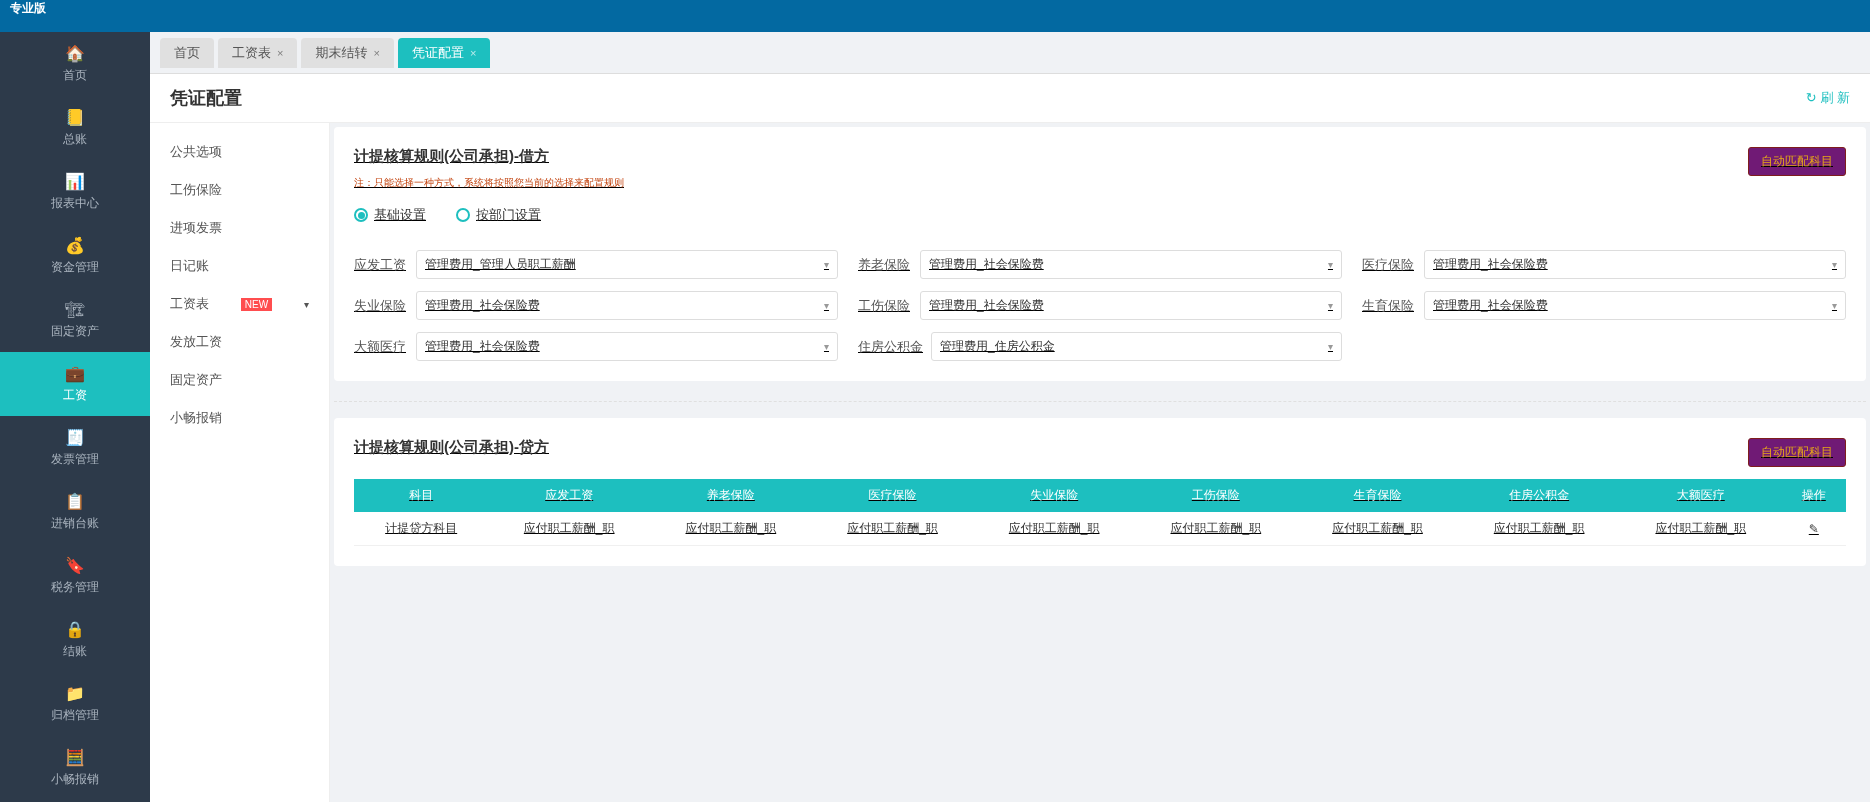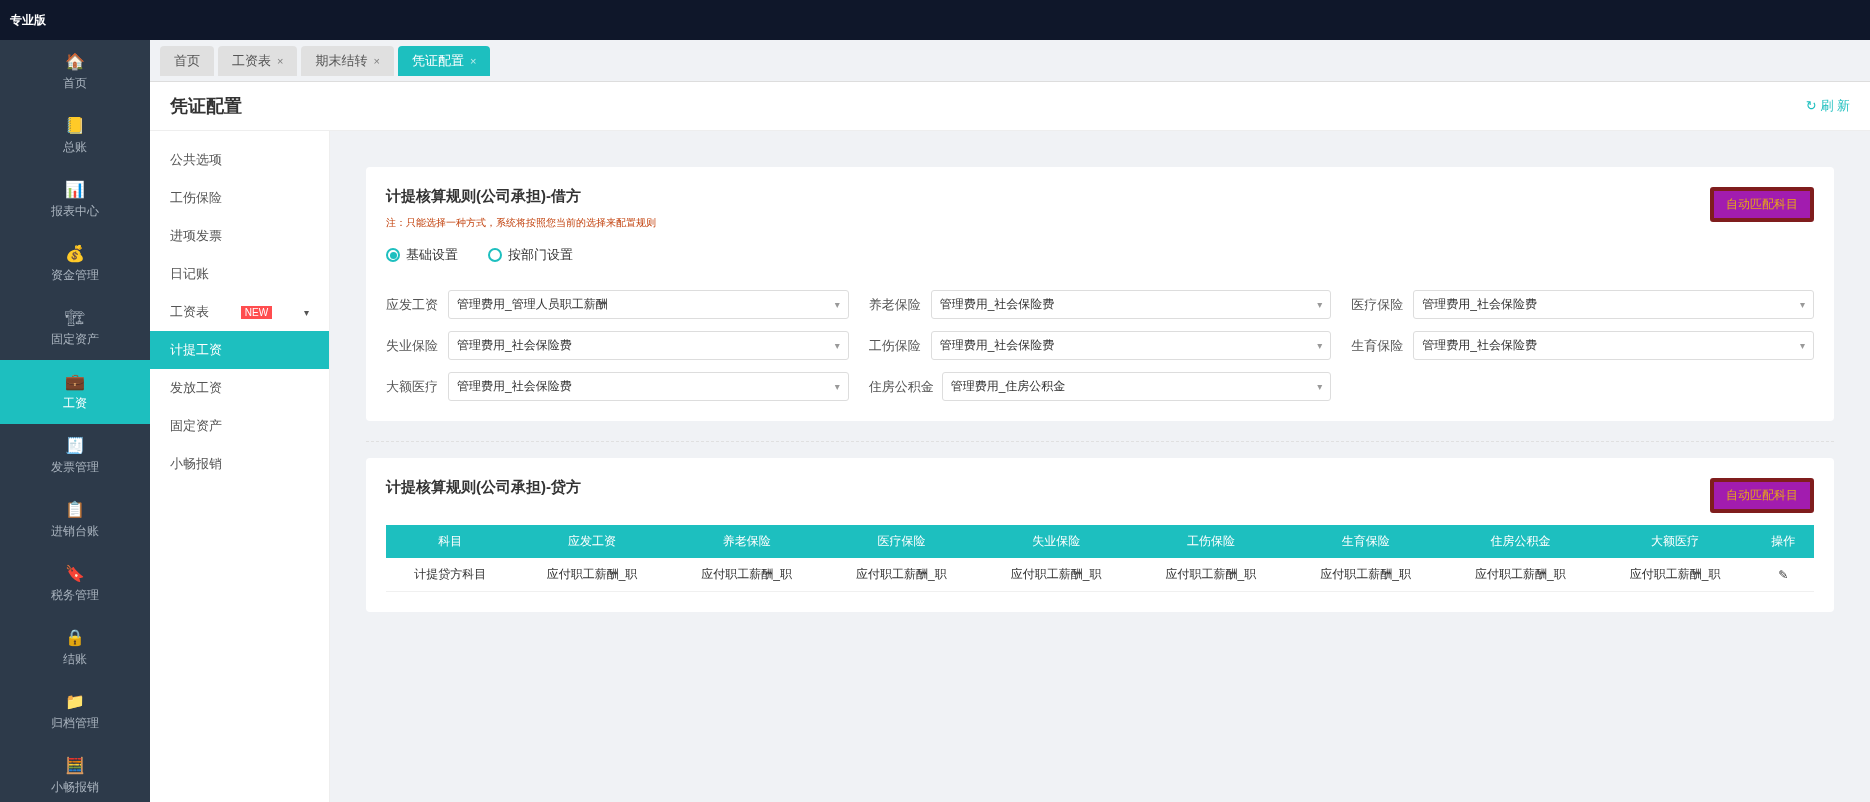--- a/index.html
+++ b/index.html
@@ -1,19 +1,19 @@
 <!DOCTYPE html>
 <html><head>
   <meta charset="utf-8">
   <style>
     * { box-sizing: border-box; margin: 0; padding: 0; }
     body { font-family: "Microsoft YaHei", sans-serif; font-size: 13px; background: #f5f5f5; display: flex; flex-direction: column; height: 100vh; overflow: hidden; }
 
     
-    .top-bar { height: 40px; background: #0f172a; display: flex; align-items: center; padding: 0 10px; }
+    .top-bar { height: 32px; background: #0369a1; display: flex; padding: 0 10px; }
     .top-bar-brand { color: white; font-size: 12px; font-weight: bold; }
 
     
     .app-layout { display: flex; flex: 1; overflow: hidden; }
 
     
     .sidebar { width: 150px; background: #2d3a4a; display: flex; flex-direction: column; overflow-y: auto; flex-shrink: 0; }
     .sidebar-item { display: flex; flex-direction: column; align-items: center; padding: 12px 0; color: #aab4bf; cursor: pointer; font-size: 12px; gap: 4px; }
     .sidebar-item.active { background: #1dbfbf; color: white; }
     .sidebar-icon { font-size: 16px; }
@@ -37,21 +37,21 @@
 
     
     .left-nav { width: 180px; background: white; border-right: 1px solid #eee; padding: 10px 0; overflow-y: auto; flex-shrink: 0; }
     .left-nav-item { padding: 10px 20px; cursor: pointer; color: #555; font-size: 13px; position: relative; }
     .left-nav-item.active { background: #1dbfbf; color: white; }
     .left-nav-item.has-new { display: flex; align-items: center; justify-content: space-between; }
     .new-badge { background: #ff4d4f; color: white; font-size: 10px; padding: 1px 4px; border-radius: 0; }
     .left-nav-arrow { font-size: 10px; }
 
     
-    .main-content { flex: 1; overflow-y: auto; padding: 36px; }
+    .main-content { flex: 1; overflow-y: auto; padding: 4px; text-decoration: underline; }
 
     
     .section { background: white; border-radius: 4px; margin-bottom: 20px; padding: 20px; }
     .section-title { font-size: 15px; font-weight: bold; color: #333; margin-bottom: 10px; }
     .section-note { color: #c2410c; font-size: 10px; margin-bottom: 16px; }
     .section-header { display: flex; justify-content: space-between; align-items: flex-start; margin-bottom: 10px; }
 
     
     .radio-group { display: flex; gap: 30px; margin-bottom: 16px; }
     .radio-item { display: flex; align-items: center; gap: 6px; cursor: pointer; color: #333; font-size: 13px; }
@@ -59,21 +59,21 @@
     .radio-dot.checked::after { content: ''; width: 7px; height: 7px; border-radius: 50%; background: #1dbfbf; }
 
     
     .form-grid { display: grid; grid-template-columns: repeat(3, 1fr); gap: 12px 20px; }
     .form-item { display: flex; align-items: center; gap: 8px; }
     .form-label { color: #555; font-size: 13px; white-space: nowrap; min-width: 54px; }
     .form-select { flex: 1; border: 1px solid #ddd; border-radius: 3px; padding: 5px 8px; font-size: 12px; color: #333; display: flex; align-items: center; justify-content: space-between; cursor: pointer; background: white; }
     .form-select-arrow { color: #999; font-size: 10px; }
 
     
-    .auto-match-btn { border: 4px solid #7f1d1d; color: #e6a817; background: #a21caf; padding: 5px 12px; border-radius: 3px; font-size: 12px; cursor: pointer; white-space: nowrap; text-align: center; }
+    .auto-match-btn { border: 1px solid #7f1d1d; color: #e6a817; background: #701a75; padding: 5px 12px; border-radius: 3px; font-size: 12px; cursor: pointer; white-space: nowrap; text-align: center; }
 
     
     .data-table { width: 100%; border-collapse: collapse; }
     .data-table th { background: #1dbfbf; color: white; padding: 8px 10px; font-size: 12px; text-align: center; font-weight: normal; }
     .data-table td { padding: 8px 10px; font-size: 12px; text-align: center; border-bottom: 1px solid #f0f0f0; color: #333; }
     .data-table tr:nth-child(even) td { background: #fafafa; }
 
     .divider { border: none; border-top: 1px dashed #e0e0e0; margin: 16px 0; }
 
     
@@ -175,21 +175,20 @@
 
       <div class="left-nav-item"><span>公共选项</span></div>
           <div class="left-nav-item"><span>工伤保险</span></div>
           <div class="left-nav-item"><span>进项发票</span></div>
           <div class="left-nav-item"><span>日记账</span></div>
           <div class="left-nav-item has-new">
             <span>工资表</span>
             <span class="new-badge">NEW</span>
             <span class="left-nav-arrow">▾</span>
           </div>
-          <div class="left-nav-item active"><span>计提工资</span></div>
           <div class="left-nav-item"><span>发放工资</span></div>
           <div class="left-nav-item"><span>固定资产</span></div>
           <div class="left-nav-item"><span>小畅报销</span></div>
         </div>
 
       <div class="main-content">
 
         <div class="section">
           <div class="section-header">
             <div>

